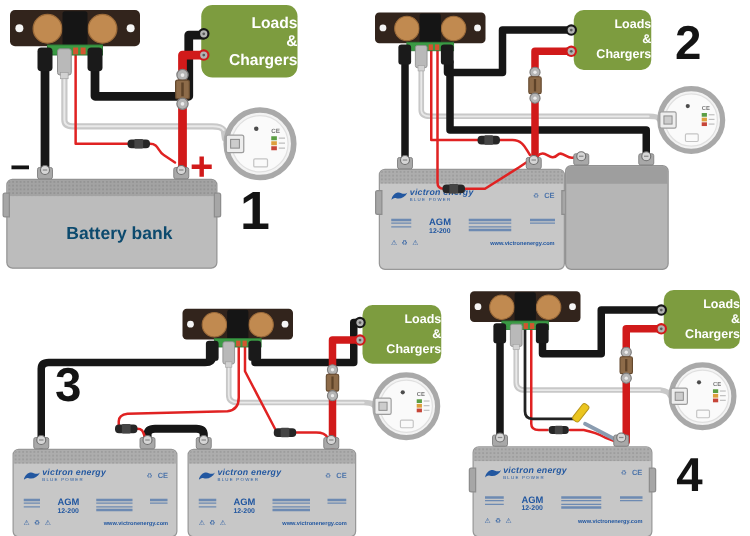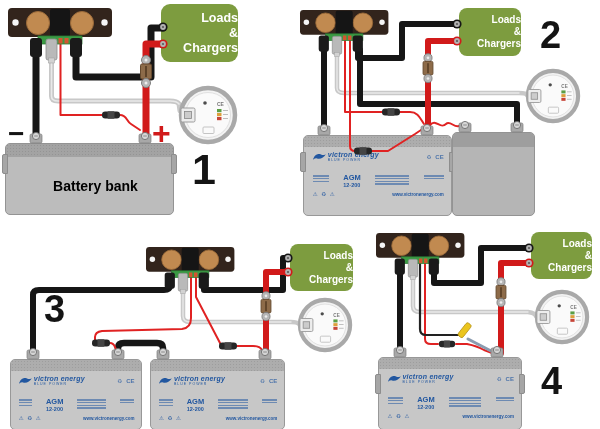--- a/index.html
+++ b/index.html
@@ -13,21 +13,21 @@
   .lb-big{font-size:12.5px;}
   .lb-sm{font-size:10px;border-radius:8px;}
 
   .num{position:absolute;z-index:3;font-weight:bold;color:#141414;}
 
   .plainbatt{position:absolute;z-index:1;background:#bcbcbc;border:1px solid #939393;border-radius:5px;}
   .pb-top{position:absolute;top:0;left:0;right:0;height:13px;background:#a3a3a3;
           border-radius:4px 4px 0 0;background-image:radial-gradient(#949494 0.8px,transparent 0.9px);
           background-size:3px 3px;}
   .pb-label{position:absolute;left:12px;right:0;top:34px;text-align:center;font-weight:bold;
-            font-size:14px;color:#000000;}
+            font-size:14px;color:#0c4a6e;}
   .tab{position:absolute;width:4px;height:18px;background:#a6a6a6;border:1px solid #8d8d8d;top:10px;}
   .tab.l{left:-4px;border-radius:2px 0 0 2px;}
   .tab.r{right:-4px;border-radius:0 2px 2px 0;}
 
   .vbatt{position:absolute;z-index:1;background:#c7c7c7;border:1px solid #989898;border-radius:5px;}
   .vb-top{position:absolute;top:0;left:0;right:0;height:11px;background:#adadad;
           border-radius:4px 4px 0 0;background-image:radial-gradient(#9d9d9d 0.8px,transparent 0.9px);
           background-size:3px 3px;}
   .vb-label{position:absolute;left:6%;right:5%;top:15px;bottom:4px;color:var(--victron_blue,#2257a0);}
   .vb-r1{display:flex;align-items:center;gap:2px;}

